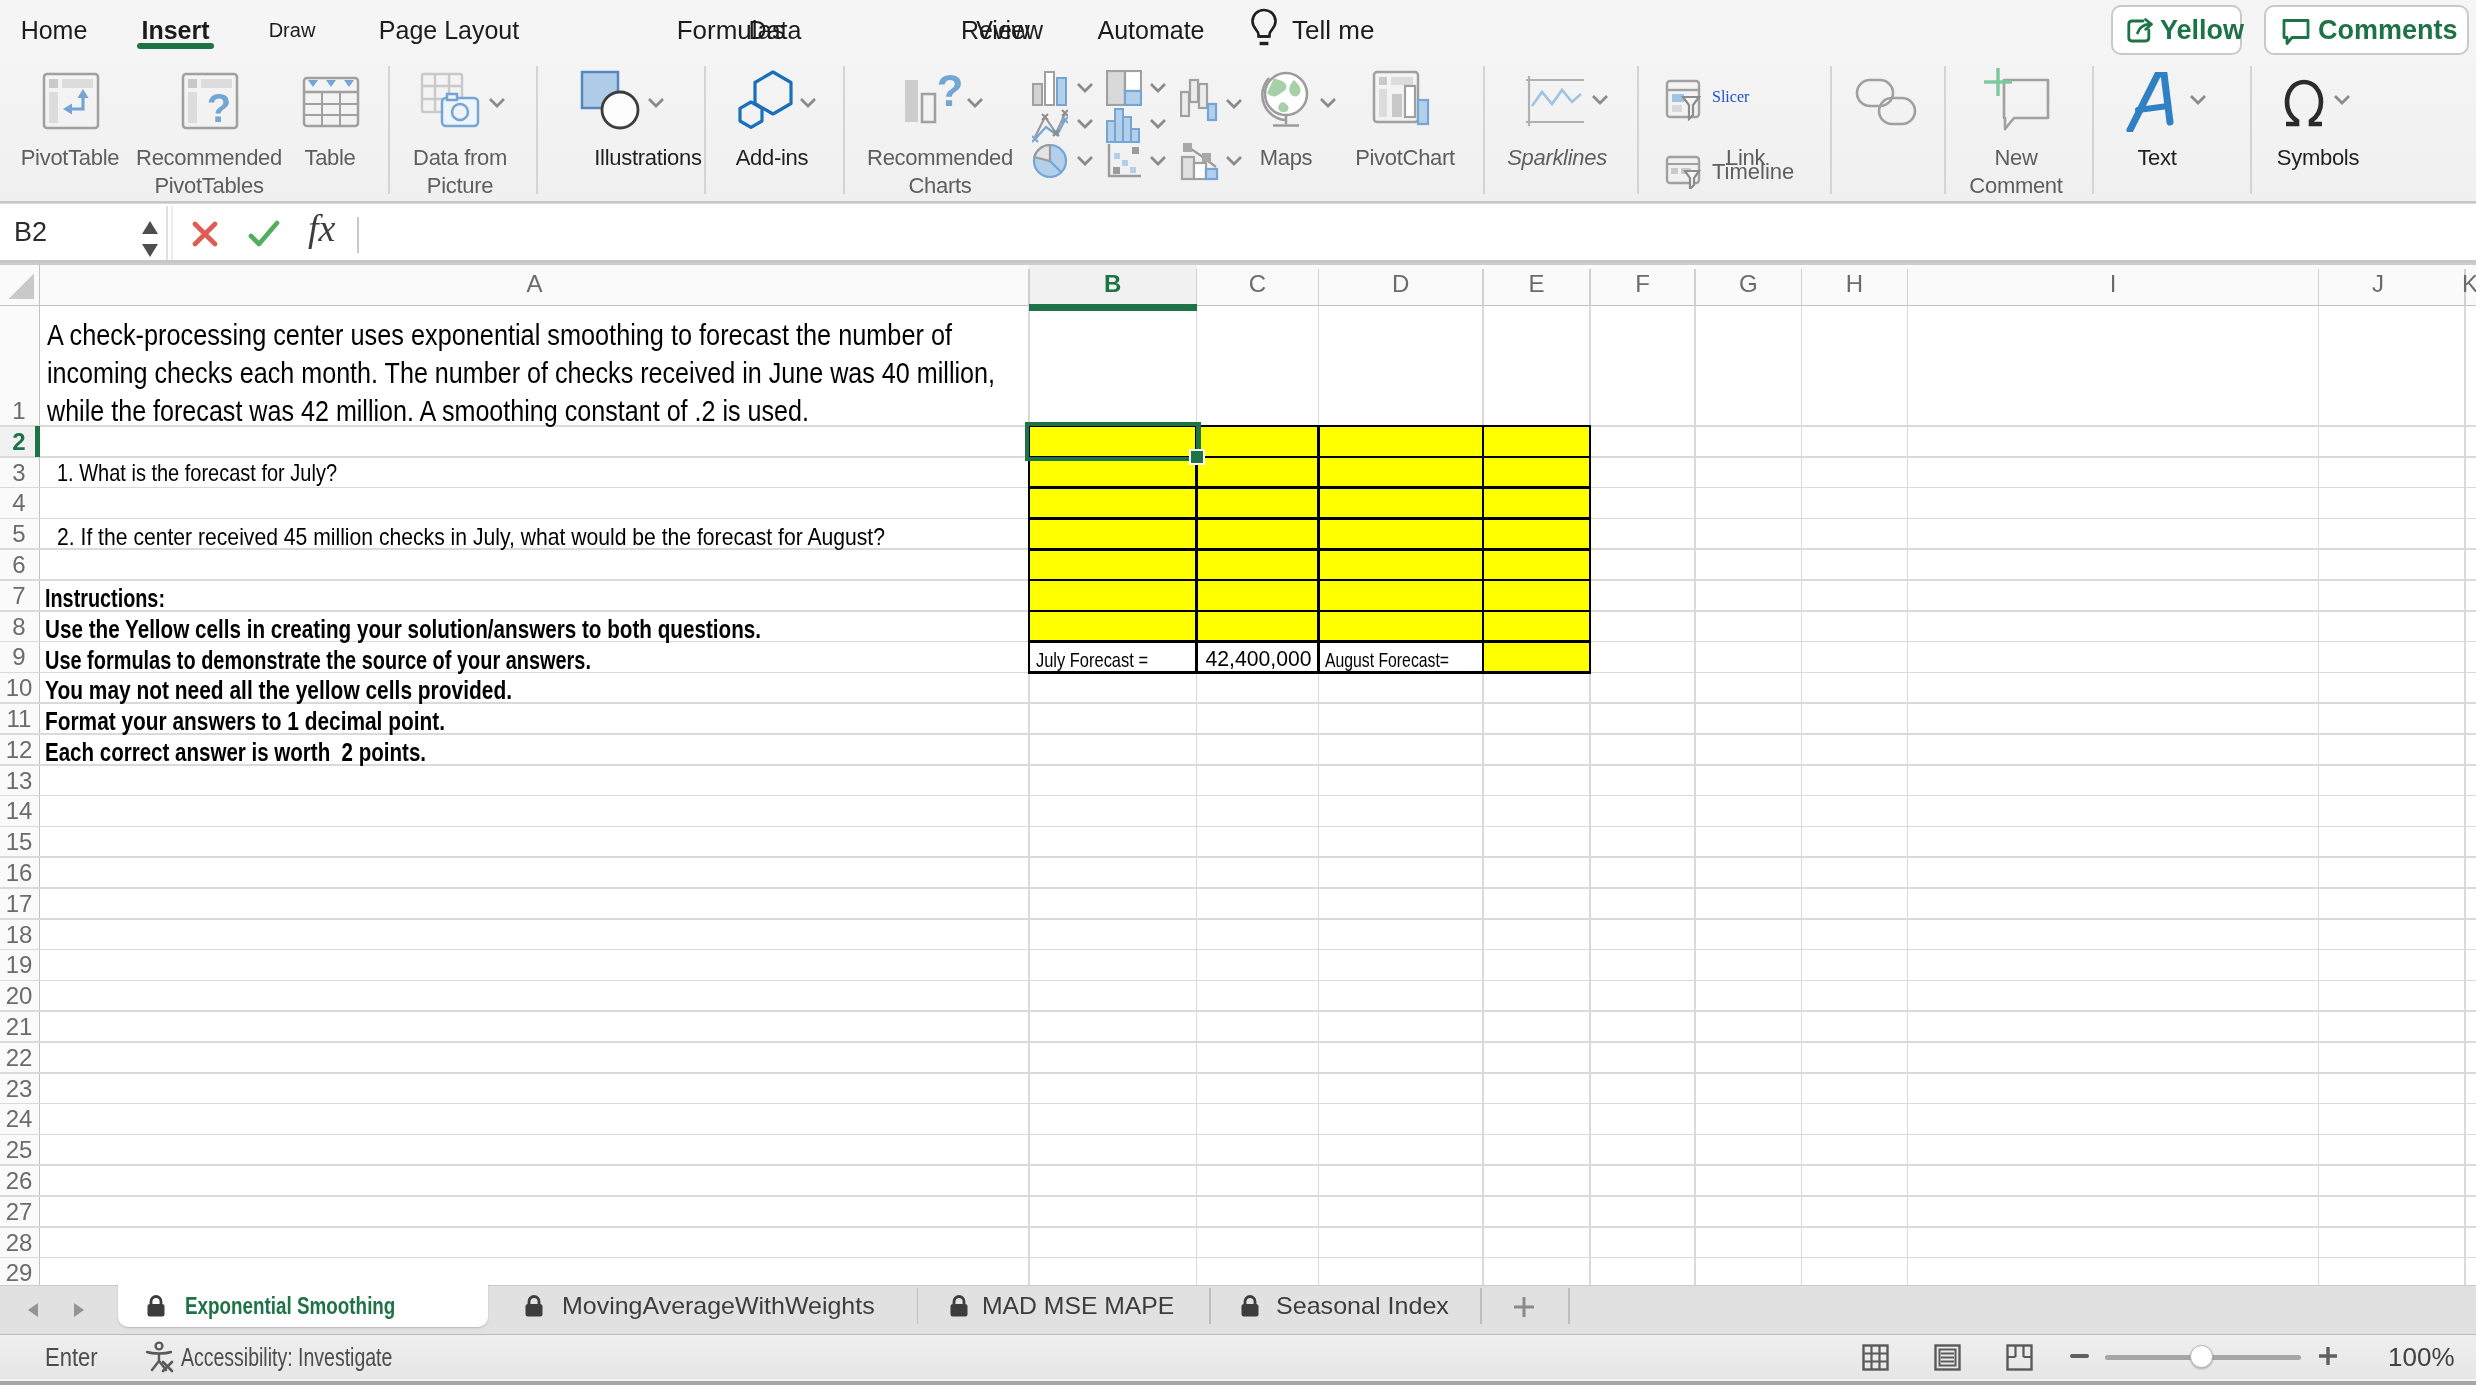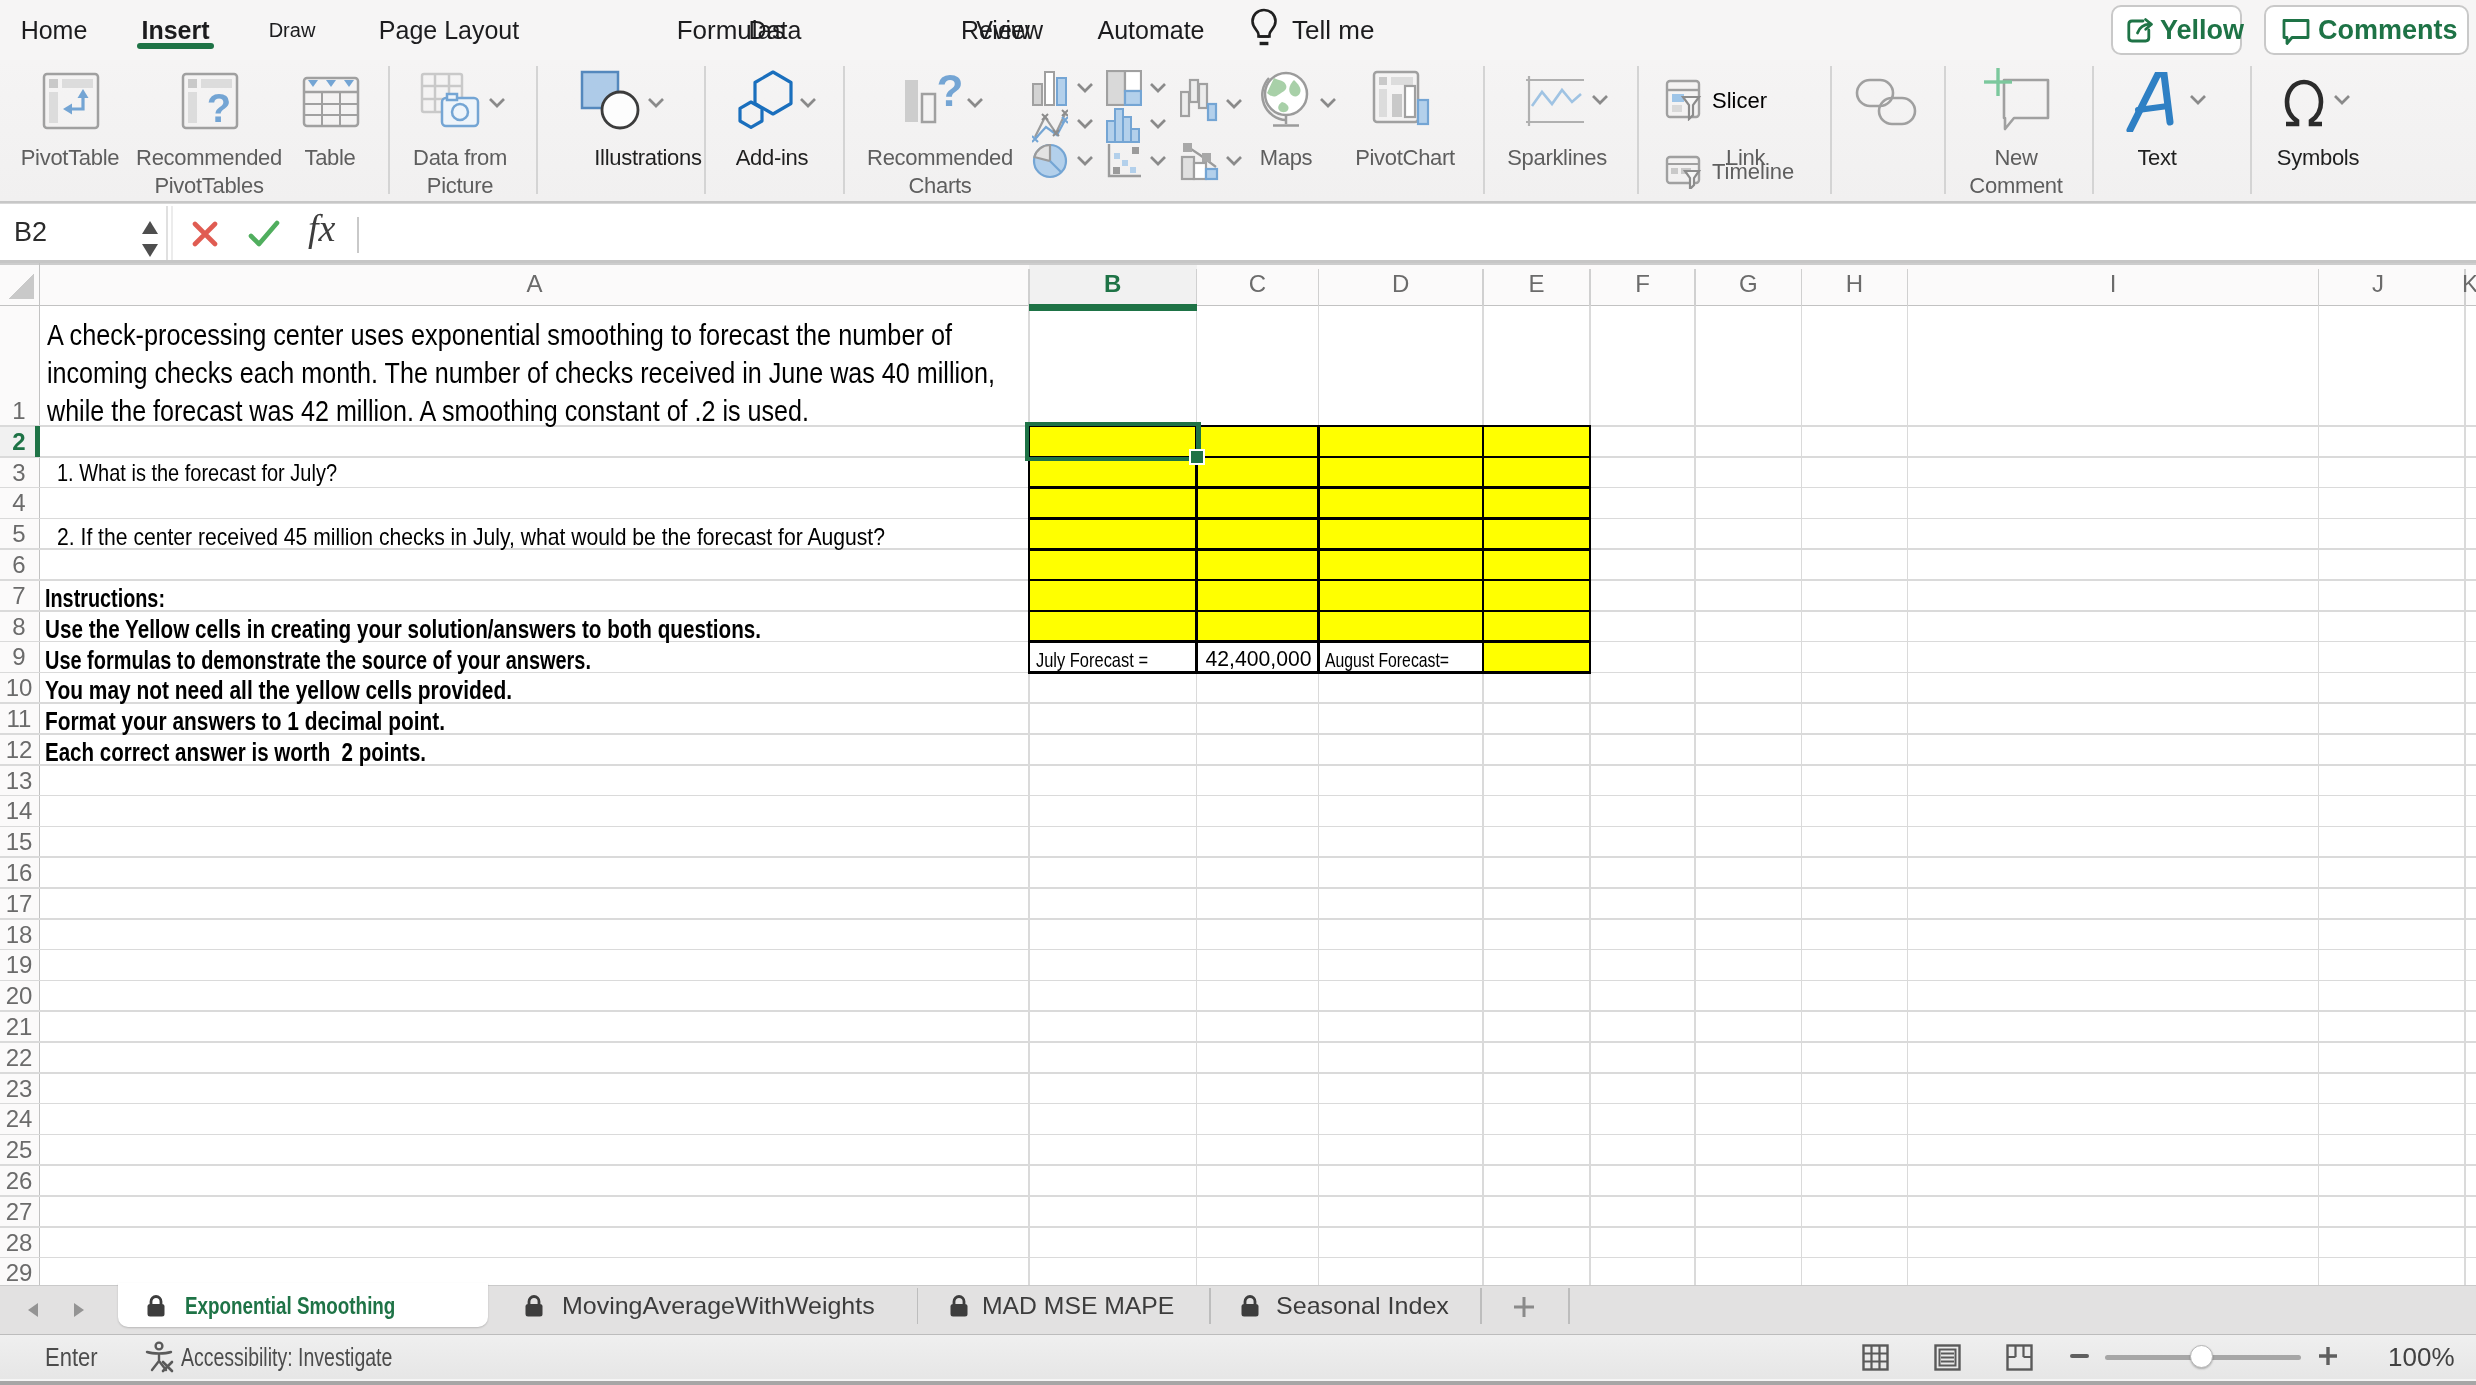--- a/index.html
+++ b/index.html
@@ -239,29 +239,29 @@
 <div class="abs" style="left:1245px;top:145px;width:320px;text-align:center;font-size:22px;color:#5e5e5e;letter-spacing:-0.3px;">PivotChart</div>
 <svg class="abs" style="left:1522px;top:76px;" width="66" height="50" viewBox="0 0 66 50">
 <line x1="4" y1="4" x2="62" y2="4" stroke="#b0b0b0" stroke-width="2.2"></line>
 <line x1="4" y1="46" x2="62" y2="46" stroke="#b0b0b0" stroke-width="2.2"></line>
 <line x1="7" y1="0" x2="7" y2="50" stroke="#b0b0b0" stroke-width="2.2"></line>
 <path d="M10 30 L20 16 L30 28 L40 14 L50 26 L59 18" fill="none" stroke="#9fc3e3" stroke-width="2.6"></path>
 </svg>
 <svg class="abs" style="left:1591px;top:94px;" width="18" height="12" viewBox="0 0 18 12">
       <path d="M2 2 L9 9 L16 2" fill="none" stroke="#8a8a8a" stroke-width="2.7"></path>
     </svg>
-<div class="abs" style="left:1397px;top:145px;width:320px;text-align:center;font-size:22px;color:#5e5e5e;letter-spacing:-0.3px;">Sparklines</div>
+<div class="abs" style="left:1397px;top:145px;width:320px;text-align:center;font-size:22px;color:#5e5e5e;letter-spacing:-0.3px;font-style:italic;">Sparklines</div>
 <svg class="abs" style="left:1665px;top:79px;" width="38" height="42" viewBox="0 0 38 42">
 <rect x="2" y="2" width="32" height="36" rx="3" fill="none" stroke="#a0a0a0" stroke-width="2.4"></rect>
 <line x1="2" y1="11" x2="34" y2="11" stroke="#a0a0a0" stroke-width="2.4"></line>
 <rect x="7" y="15" width="12" height="8" fill="#9ec5e8"></rect>
 <rect x="7" y="26" width="10" height="7" fill="#d9d9d9"></rect>
 <path d="M18 18 h16 l-6 8 v10 l-4 4 v-14 Z" fill="#f6f6f6" stroke="#8c8c8c" stroke-width="2.2"></path>
 </svg>
-<div class="abs" style="left:1712px;top:88px;font-size:22px;color:#000000;">Slicer</div>
+<div class="abs" style="left:1712px;top:88px;font-size:16px;color:#1d4ed8;font-family:Liberation Serif, serif;">Slicer</div>
 <svg class="abs" style="left:1665px;top:155px;" width="38" height="34" viewBox="0 0 38 34">
 <rect x="2" y="2" width="32" height="26" rx="3" fill="none" stroke="#a0a0a0" stroke-width="2.4"></rect>
 <line x1="2" y1="9" x2="34" y2="9" stroke="#a0a0a0" stroke-width="2"></line>
 <rect x="6" y="13" width="7" height="6" fill="#c9c9c9"></rect>
       <rect x="16" y="13" width="10" height="6" fill="#c9c9c9"></rect>
 <path d="M20 16 h14 l-5 7 v7 l-4 4 v-11 Z" fill="#f6f6f6" stroke="#8c8c8c" stroke-width="2.2"></path>
 </svg>
 <div class="abs" style="left:1712px;top:159px;font-size:22px;color:#5e5e5e;">Timeline</div>
 <svg class="abs" style="left:1855px;top:78px;" width="62" height="48" viewBox="0 0 62 48">
 <rect x="2" y="2" width="36" height="26" rx="13" fill="none" stroke="#a0a0a0" stroke-width="2.6"></rect>

